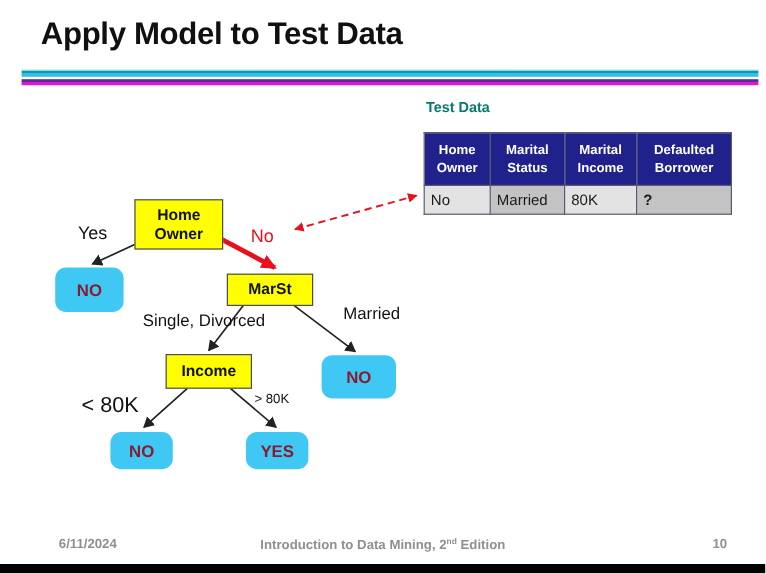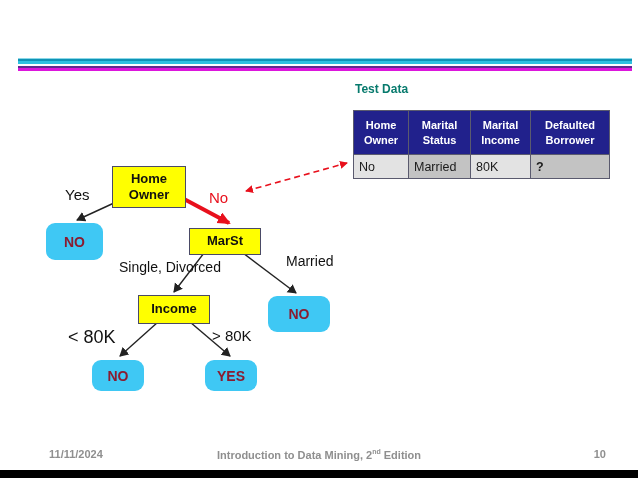--- a/index.html
+++ b/index.html
@@ -65,20 +65,21 @@
   .footer-course sup { font-size:7px; }
   .footer-page { right:32px; }
 
   .bottom-bar { left:0; bottom:0; width:100%; height:8px; background:#000000; }
 </style>
 </head>
 <body>
 
 <div class="slide">
 
+  <div class="abs title">Apply Model to Test Data</div>
 
   <div class="abs rules">
     <div class="rule-cyan"></div>
     <div class="rule-mag"></div>
   </div>
 
   <div class="abs testdata-heading">Test Data</div>
 
   <table class="td-table">
     <tbody>
@@ -140,21 +141,21 @@
   <div class="abs leaf" style="left:46px;  top:223px; width:57px; height:37px;">NO</div>
   <div class="abs leaf" style="left:268px; top:296px; width:62px; height:36px;">NO</div>
   <div class="abs leaf" style="left:92px;  top:360px; width:52px; height:31px;">NO</div>
   <div class="abs leaf" style="left:205px; top:360px; width:52px; height:31px;">YES</div>
 
   <div class="abs edge-label" style="left:65px; top:186px; font-size:15px;">Yes</div>
   <div class="abs edge-label red" style="left:209px; top:189px;">No</div>
   <div class="abs edge-label" style="left:119px; top:259px;">Single, Divorced</div>
   <div class="abs edge-label" style="left:286px; top:253px;">Married</div>
   <div class="abs edge-label" style="left:68px; top:327px; font-size:18px;">&lt; 80K</div>
-  <div class="abs edge-label" style="left:212px; top:327px; font-size:15px;">&gt; 80K</div>
+  <div class="abs edge-label" style="left:212px; top:327px; font-size:11px;">&gt; 80K</div>
 
-  <div class="abs footer-text footer-date">11/11/2024</div>
+  <div class="abs footer-text footer-date">6/11/2024</div>
   <div class="abs footer-text footer-course"><span>Introduction to Data Mining, 2</span><sup>nd</sup><span> Edition</span></div>
   <div class="abs footer-text footer-page">10</div>
 
   <div class="abs bottom-bar"></div>
 
 </div>
 
 </body></html>

